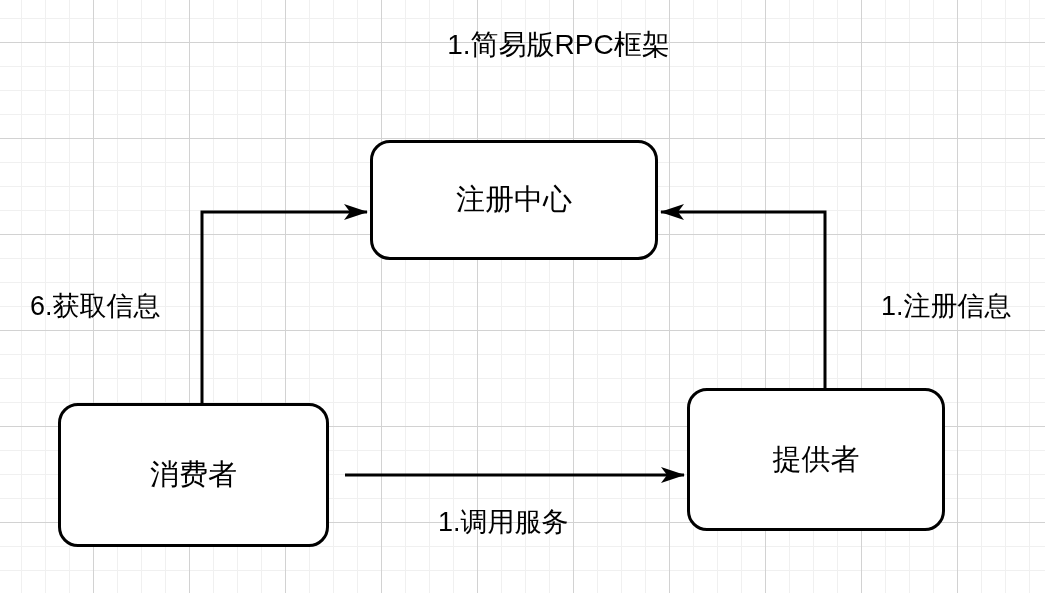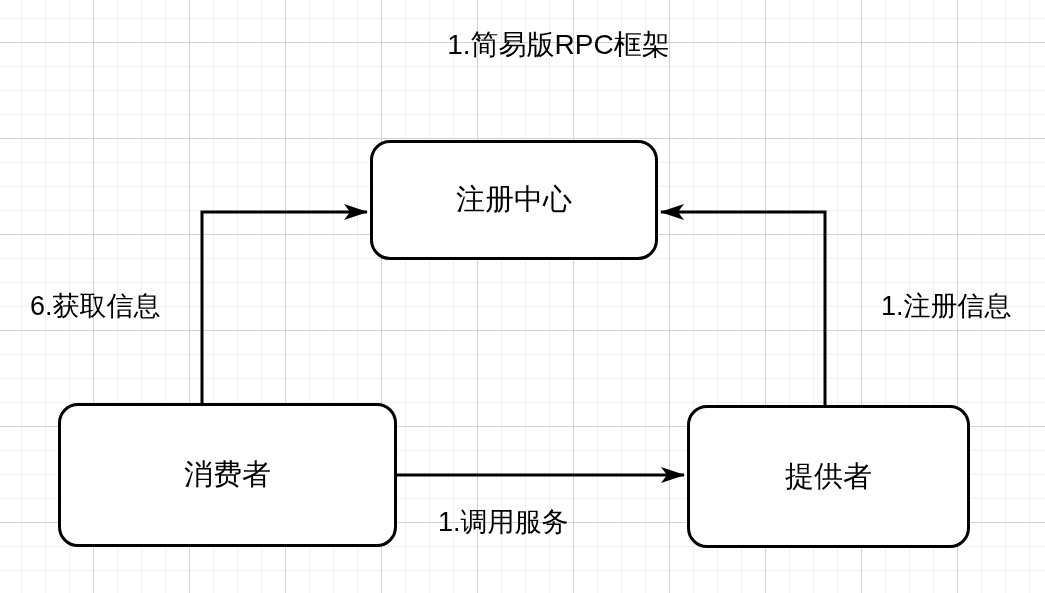--- a/index.html
+++ b/index.html
@@ -40,22 +40,22 @@
     border: 3px solid #000000;
     border-radius: 20px;
     background: #ffffff;
     display: flex;
     align-items: center;
     justify-content: center;
     font-size: 29px;
     color: #000000;
   }
   .node-registry { left: 370px; top: 140px; width: 288px; height: 120px; }
-  .node-consumer { left: 58px;  top: 403px; width: 339px; height: 144px; }
-  .node-provider { left: 687px; top: 405px; width: 283px; height: 143px; }
+  .node-consumer { left: 58px;  top: 403px; width: 271px; height: 144px; }
+  .node-provider { left: 687px; top: 388px; width: 258px; height: 143px; }
   .edges-svg {
     position: absolute;
     left: 0;
     top: 0;
     width: 1045px;
     height: 593px;
   }
   .edge-label {
     position: absolute;
     font-size: 27px;

